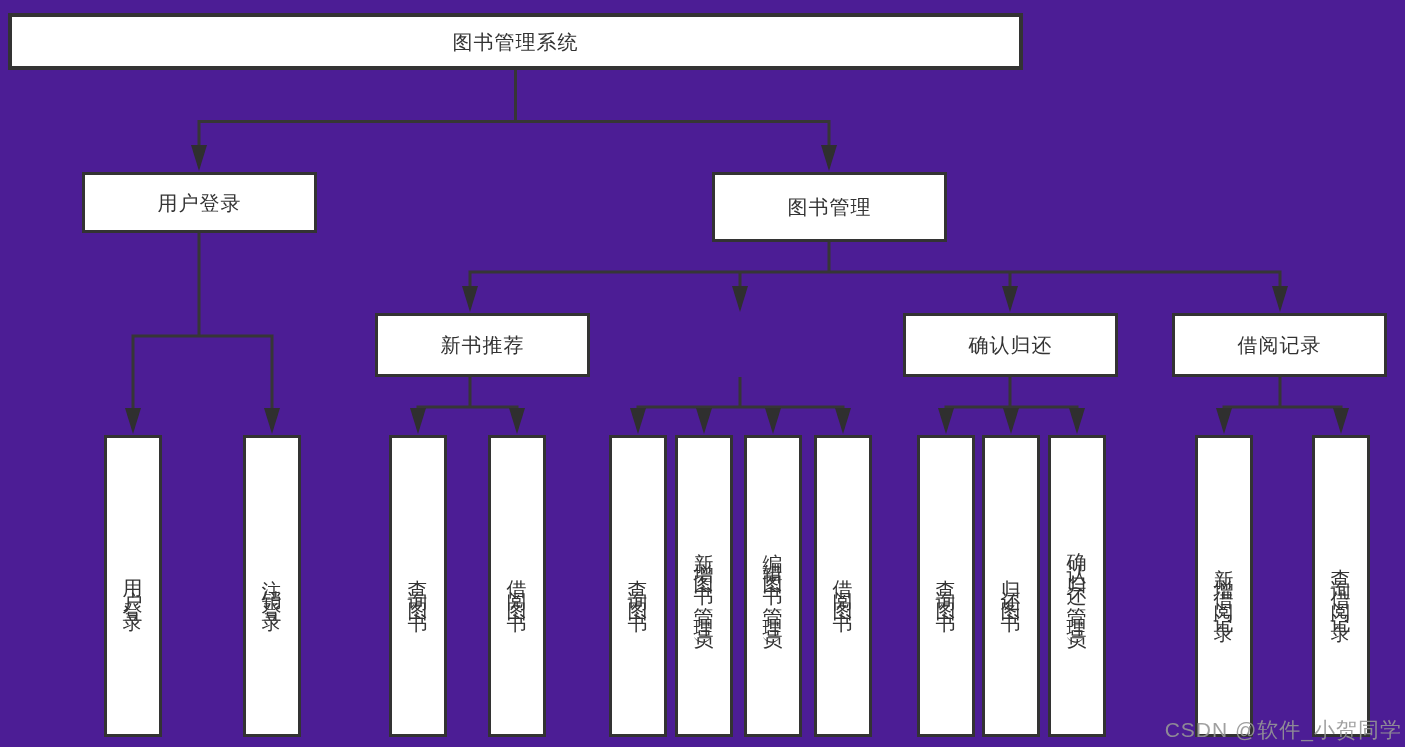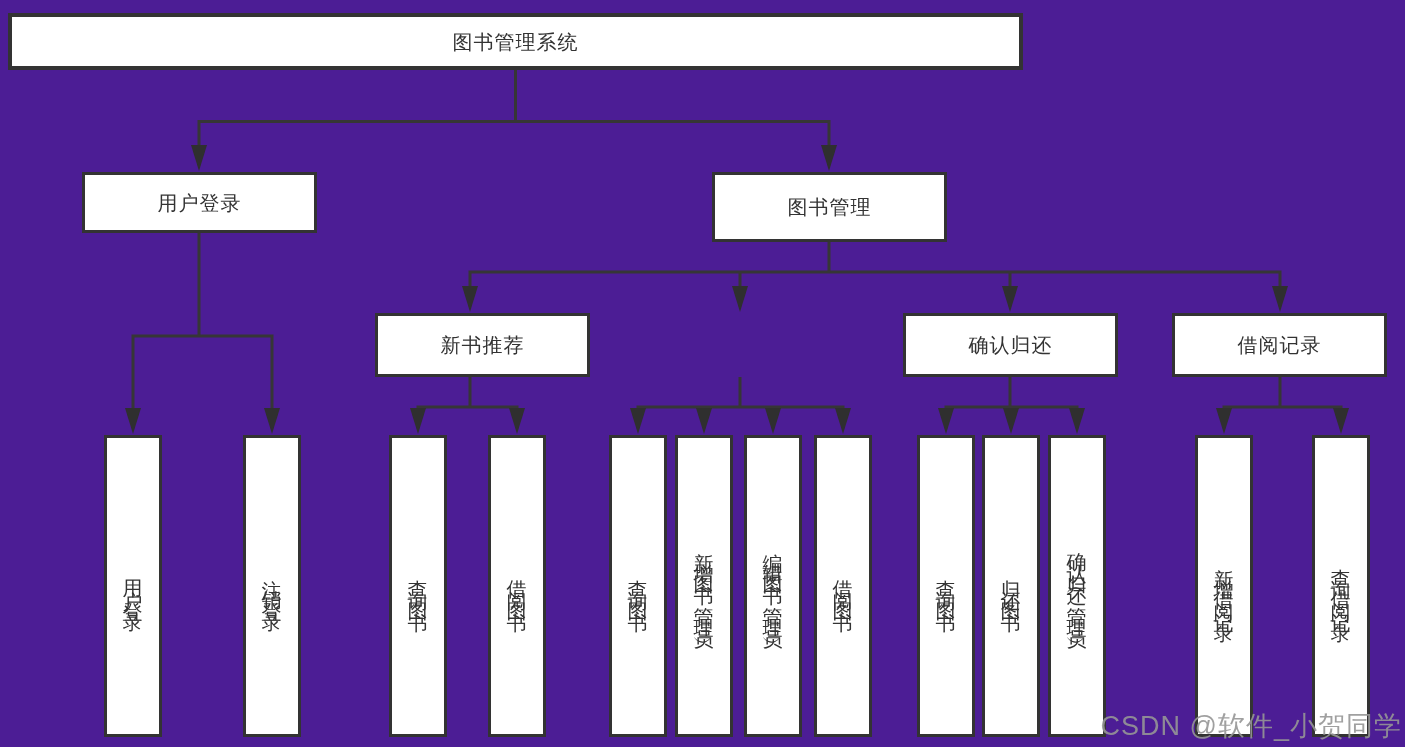--- a/index.html
+++ b/index.html
@@ -65,21 +65,21 @@
   #leaf-7  { left: 814px; }
   #leaf-8  { left: 917px; }
   #leaf-9  { left: 982px; }
   #leaf-10 { left: 1048px; }
   #leaf-11 { left: 1195px; }
   #leaf-12 { left: 1312px; }
   .watermark {
     position: absolute;
     right: 3px;
     bottom: 3px;
-    font-size: 27px;
+    font-size: 21px;
     letter-spacing: 1px;
     color: rgba(150, 150, 150, 0.9);
     z-index: 10;
     white-space: nowrap;
     text-align: center;
   }
 </style>
 </head>
 <body>
 

